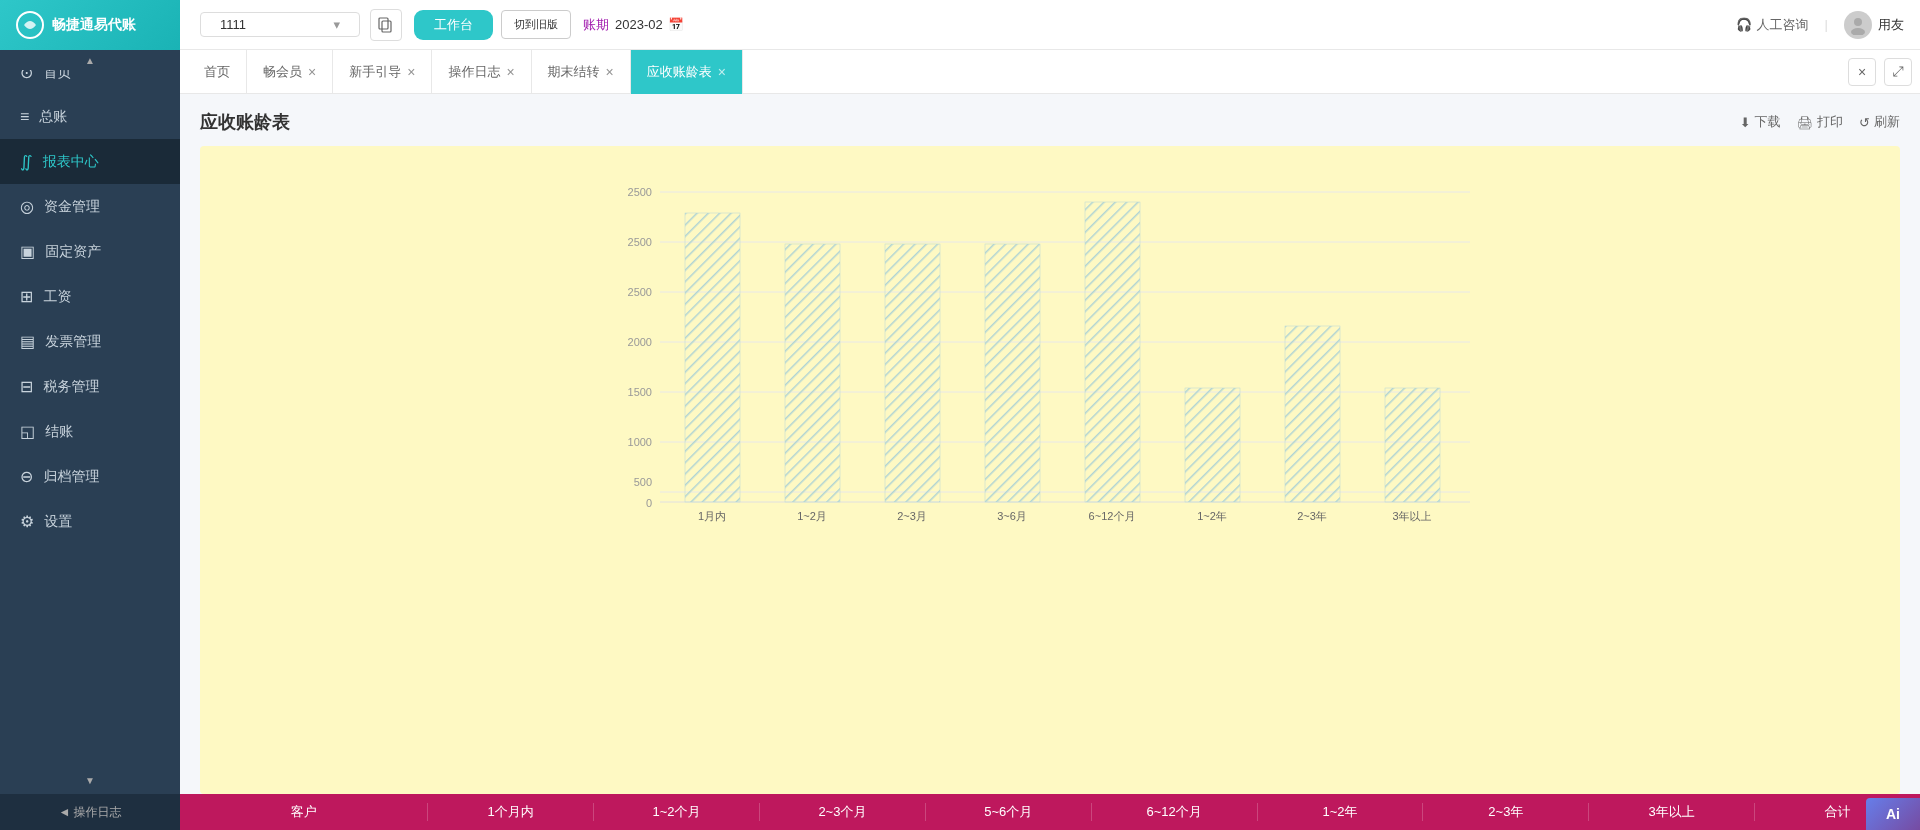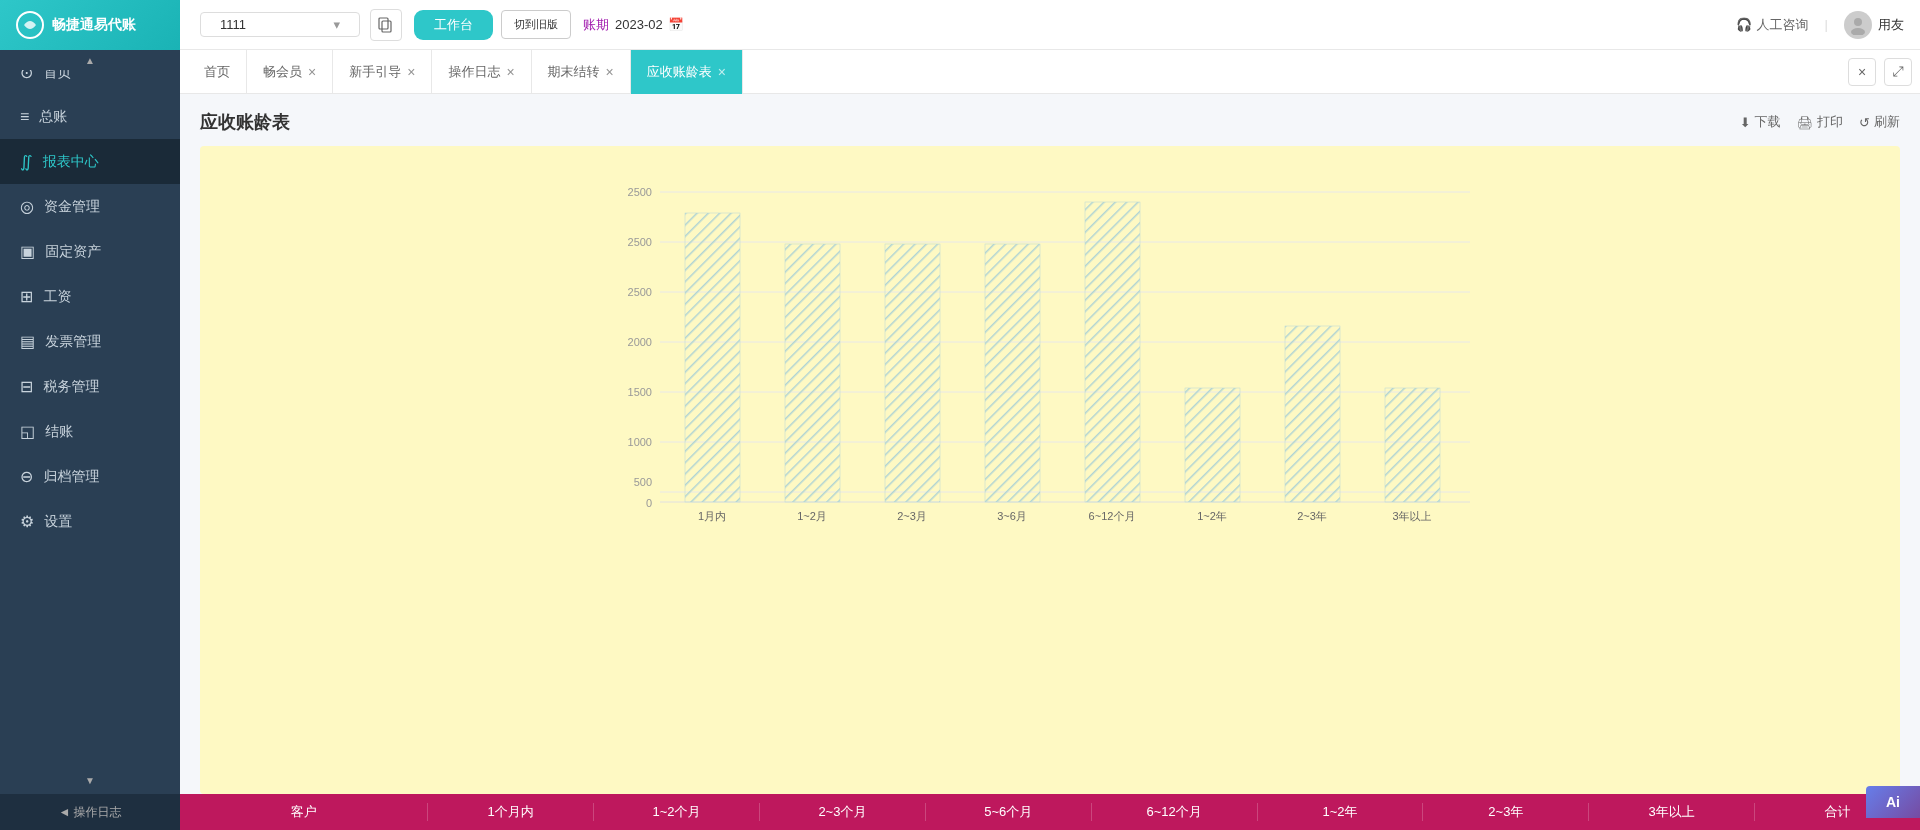--- a/index.html
+++ b/index.html
@@ -300,21 +300,21 @@
       color: #fff;
       font-size: 13px;
       border-right: 1px solid rgba(255,255,255,0.2);
     }
     .bottom-table-header .col:first-child { flex: 1.5; }
     .bottom-table-header .col:last-child { border-right: none; }
 
     
     .ai-badge {
       position: fixed;
-      bottom: 12px;
+      bottom: 0;
       right: 0;
       background: linear-gradient(135deg, #667eea, #764ba2);
       color: #fff;
       padding: 8px 20px;
       font-size: 14px;
       font-weight: bold;
       cursor: pointer;
       border-radius: 4px 0 0 0;
     }
 

